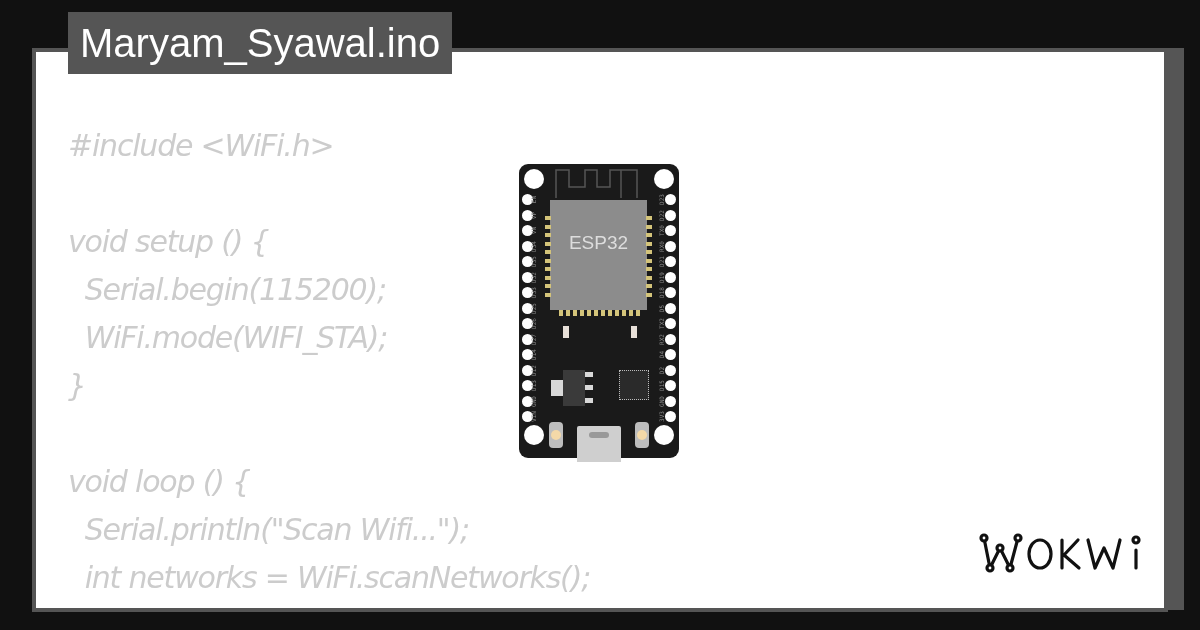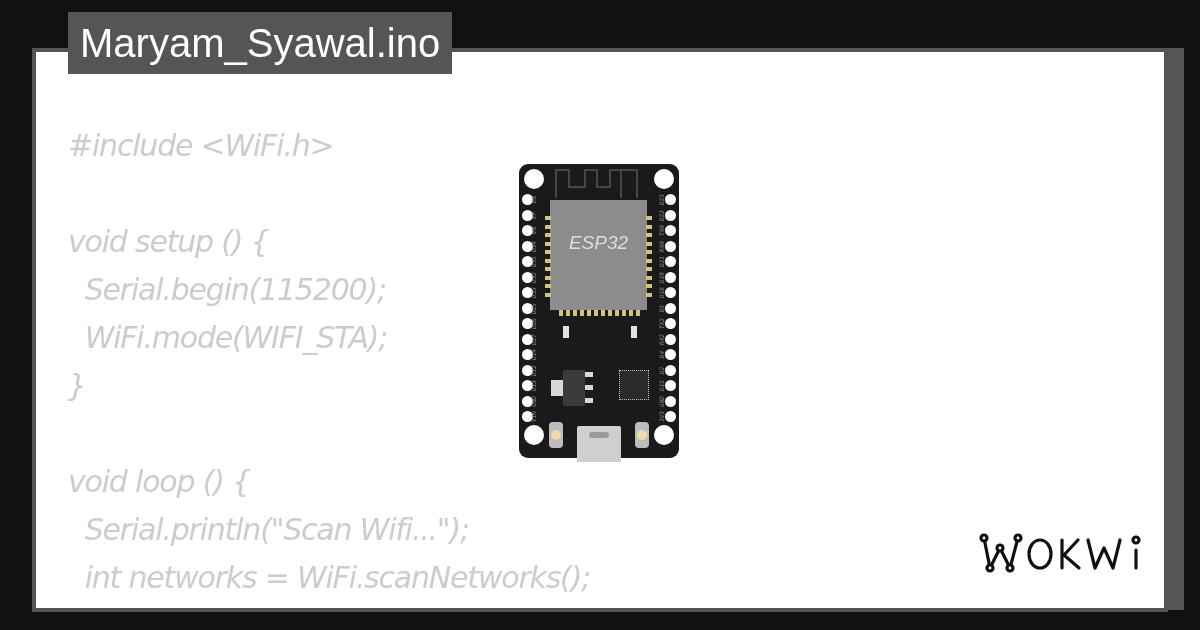--- a/index.html
+++ b/index.html
@@ -1,21 +1,21 @@
 <!DOCTYPE html>
 <html><head>
 <meta charset="utf-8">
 <style>
   html, body { margin:0; padding:0; }
   body { width:1200px; height:630px; background:#111111; position:relative; overflow:hidden; font-family:"DejaVu Sans", sans-serif; }
   .shadow { position:absolute; left:48px; top:48px; width:1136px; height:562px; background:#555555; }
   .panel { position:absolute; left:32px; top:48px; width:1128px; height:556px; background:#ffffff; border:4px solid #555555; overflow:hidden;font-style:italic; }
   .title-tab { position:absolute; left:68px; top:12px; height:62px; padding:0 12px; background:#555555; color:#ffffff; font-family:"Liberation Sans", sans-serif; font-size:40px; line-height:62px; white-space:nowrap; }
   .code { position:absolute; left:32px; top:70px; margin:0; color:#cccccc; font-family:"DejaVu Sans", sans-serif; font-size:30px; line-height:48px; letter-spacing:-1.2px; white-space:pre; }
-  .board { position:absolute; left:519px; top:164px; width:160px; height:294px; background:#1a1a1a; border-radius:9px;font-style:italic; }
+  .board { position:absolute; left:519px; top:164px; width:160px; height:294px; background:#1a1a1a; border-radius:9px; }
   .hole { position:absolute; width:20px; height:20px; border-radius:50%; background:#ffffff; }
   .pin { position:absolute; width:11px; height:11px; border-radius:50%; background:#ffffff; }
   .pinlabel { position:absolute; width:20px; font-size:6px; color:#888; font-family:"DejaVu Sans Mono", monospace; transform:rotate(-90deg); text-align:center; }
   .module { position:absolute; left:31px; top:36px; width:97px; height:110px; background:#8c8c8c; }
   .module-label { position:absolute; left:0; right:0; top:32px; text-align:center; color:#dddddd; font-family:"Liberation Sans", sans-serif; font-size:19px; }
   .gold { position:absolute; background:#d4c47a; }
   .chip { position:absolute; left:100px; top:206px; width:28px; height:28px; background:#2a2a2a; border:1px dotted #bbb; }
   .reg { position:absolute; left:44px; top:206px; width:22px; height:36px; background:#3a3a3a; }
   .reg-tab { position:absolute; background:#d8d8d8; }
   .usb { position:absolute; left:58px; top:262px; width:44px; height:36px; background:#cfcfcf; border-radius:2px 2px 0 0; }

